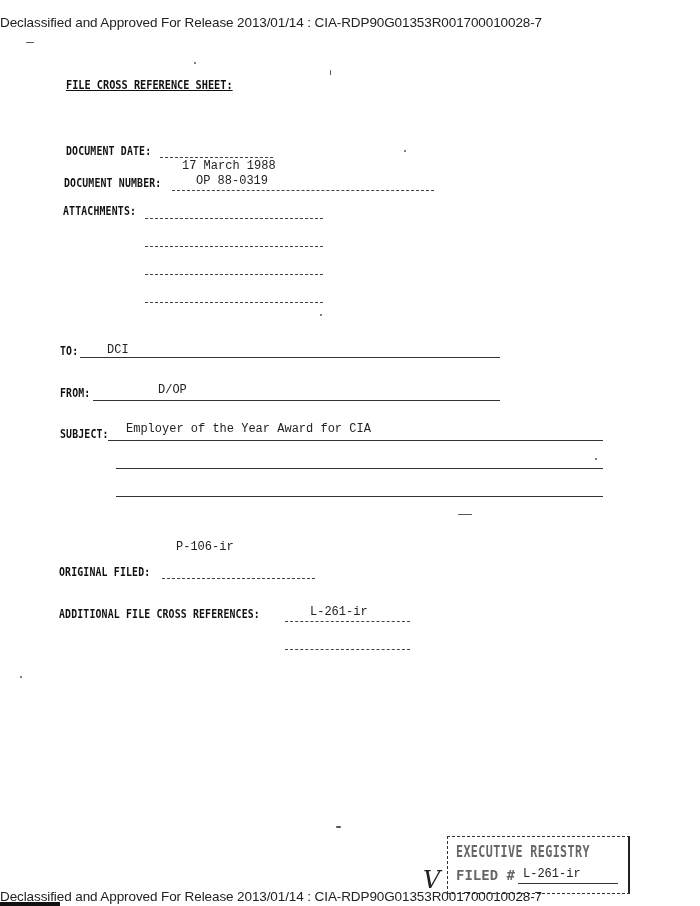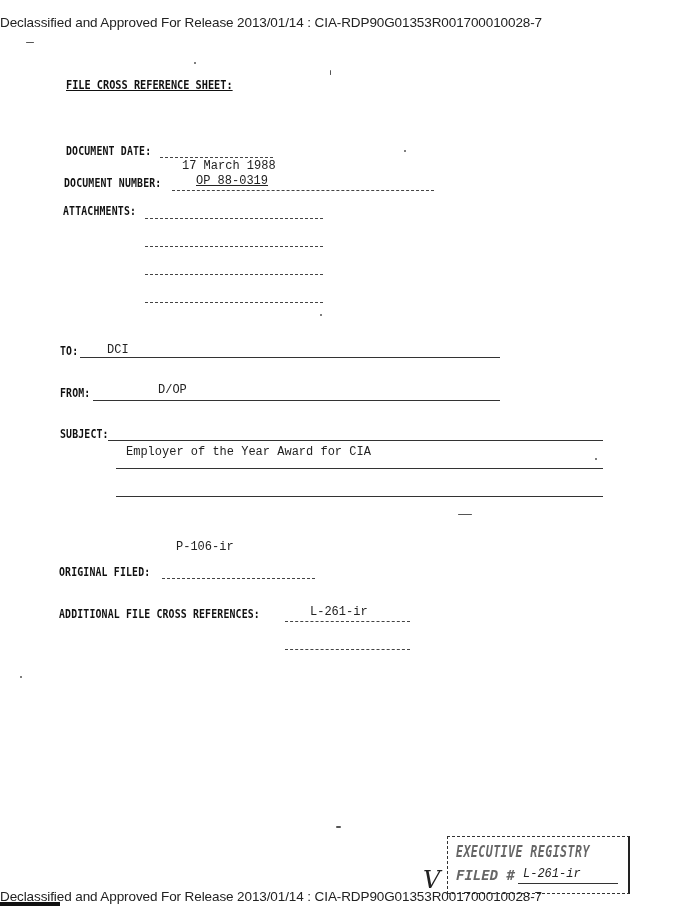--- a/index.html
+++ b/index.html
@@ -6,59 +6,59 @@
   body { width: 700px; height: 906px; background: #ffffff; position: relative; overflow: hidden; font-family: "Liberation Sans", sans-serif; color: #1a1a1a; }
   .banner { position: absolute; left: 0; width: 616px; text-align: left; font-family: "Liberation Sans", sans-serif; font-size: 13.5px; color: #222; letter-spacing: -0.1px; }
   .banner.top { top: 15px; }
   .banner.bottom { top: 889px; }
   .label { position: absolute; font-family: "DejaVu Sans Mono", monospace; font-size: 12px; font-weight: bold; color: #111; transform: scaleX(0.82); transform-origin: left center; white-space: nowrap; letter-spacing: 0.2px; }
   .value { position: absolute; font-family: "Liberation Mono", monospace; font-size: 12px; color: #222; white-space: nowrap; }
   .line { position: absolute; height: 0; border-bottom: 1px solid #333; }
   .line.dash { border-bottom: 1px dashed #444; }
   .title { position: absolute; left: 66px; top: 77px; font-family: "DejaVu Sans Mono", monospace; font-size: 12.5px; font-weight: bold; text-decoration: underline; transform: scaleX(0.82); transform-origin: left center; white-space: nowrap; color: #111; }
   .speck { position: absolute; width: 2px; height: 2px; background: #555; border-radius: 1px; }
-  .stamp { position: absolute; left: 447px; top: 836px; width: 180px; height: 56px; border: 1.5px dashed #333; border-right: 2px solid #222; font-style: italic; }
+  .stamp { position: absolute; left: 447px; top: 836px; width: 180px; height: 56px; border: 1.5px dashed #333; border-right: 2px solid #222; }
   .stamp-head { position: absolute; left: 8px; top: 6px; font-family: "DejaVu Sans Mono", monospace; font-weight: bold; font-size: 15px; color: #333; letter-spacing: 0.5px; transform: scaleX(0.78); transform-origin: left center; white-space: nowrap; opacity: 0.75; }
   .stamp-file { position: absolute; left: 8px; top: 30px; font-family: "DejaVu Sans Mono", monospace; font-weight: bold; font-size: 14px; color: #333; opacity: 0.75; }
   .stamp-val { position: absolute; left: 75px; top: 30px; font-family: "Liberation Mono", monospace; font-size: 12px; color: #222; }
   .stamp-line { position: absolute; left: 70px; top: 46px; width: 100px; border-bottom: 1px solid #333; }
   .check { position: absolute; left: 423px; top: 866px; font-family: "DejaVu Serif", serif; font-size: 24px; font-style: italic; color: #222; }
   .bottom-bar { position: absolute; left: 0; top: 902px; width: 60px; height: 4px; background: #111; }
 </style>
 </head>
 <body>
 
 <div class="banner top">Declassified and Approved For Release 2013/01/14 : CIA-RDP90G01353R001700010028-7</div>
 
 <div class="title">FILE CROSS REFERENCE SHEET:</div>
 
 <div class="label" style="left:66px; top:144px;">DOCUMENT DATE:</div>
 <div class="value" style="left:182px; top:141px;margin-top:18px;">17 March 1988</div>
 <div class="line dash" style="left:160px; top:157px; width:113px;"></div>
 
 <div class="label" style="left:64px; top:176px;">DOCUMENT NUMBER:</div>
-<div class="value" style="left:196px; top:174px;text-decoration:underline;">OP 88-0319</div>
+<div class="value" style="left:196px; top:174px;">OP 88-0319</div>
 <div class="line dash" style="left:172px; top:190px; width:262px;"></div>
 
 <div class="label" style="left:63px; top:204px;">ATTACHMENTS:</div>
 <div class="line dash" style="left:145px; top:218px; width:178px;"></div>
 <div class="line dash" style="left:145px; top:246px; width:178px;"></div>
 <div class="line dash" style="left:145px; top:274px; width:178px;"></div>
 <div class="line dash" style="left:145px; top:302px; width:178px;"></div>
 
 <div class="label" style="left:60px; top:344px;">TO:</div>
 <div class="value" style="left:107px; top:343px;">DCI</div>
 <div class="line" style="left:80px; top:357px; width:420px;"></div>
 
 <div class="label" style="left:60px; top:386px;">FROM:</div>
 <div class="value" style="left:126px; top:383px;margin-left:32px;">D/OP</div>
 <div class="line" style="left:93px; top:400px; width:407px;"></div>
 
 <div class="label" style="left:60px; top:427px;">SUBJECT:</div>
-<div class="value" style="left:126px; top:422px;margin-top:23px;">Employer of the Year Award for CIA</div>
+<div class="value" style="left:126px; top:422px;">Employer of the Year Award for CIA</div>
 <div class="line" style="left:108px; top:440px; width:495px;"></div>
 <div class="line" style="left:116px; top:468px; width:487px;"></div>
 <div class="line" style="left:116px; top:496px; width:487px;"></div>
 
 <div class="label" style="left:59px; top:565px;">ORIGINAL FILED:</div>
 <div class="value" style="left:176px; top:540px;">P-106-ir</div>
 <div class="line dash" style="left:162px; top:578px; width:153px;"></div>
 
 <div class="label" style="left:59px; top:607px;">ADDITIONAL FILE CROSS REFERENCES:</div>
 <div class="value" style="left:310px; top:605px;">L-261-ir</div>

